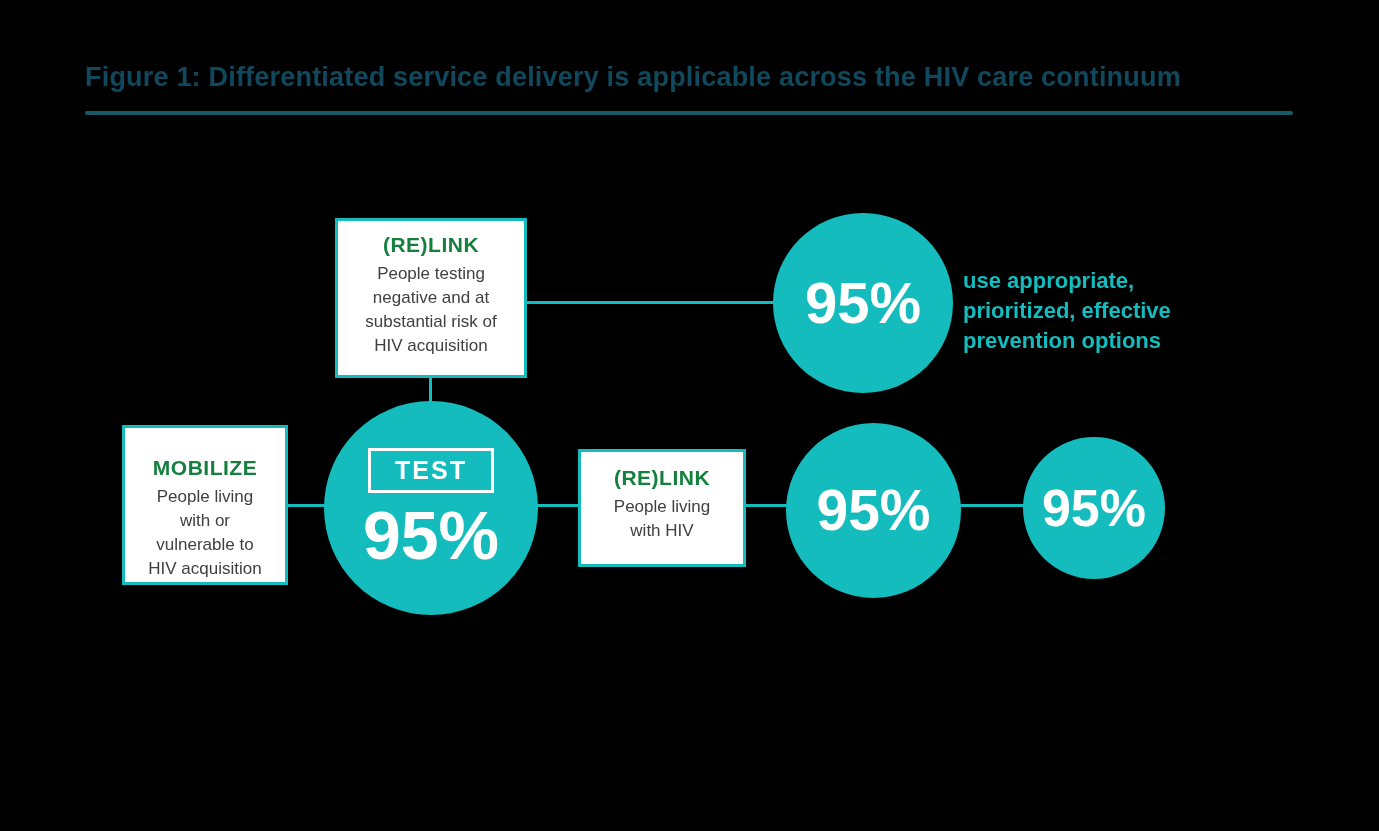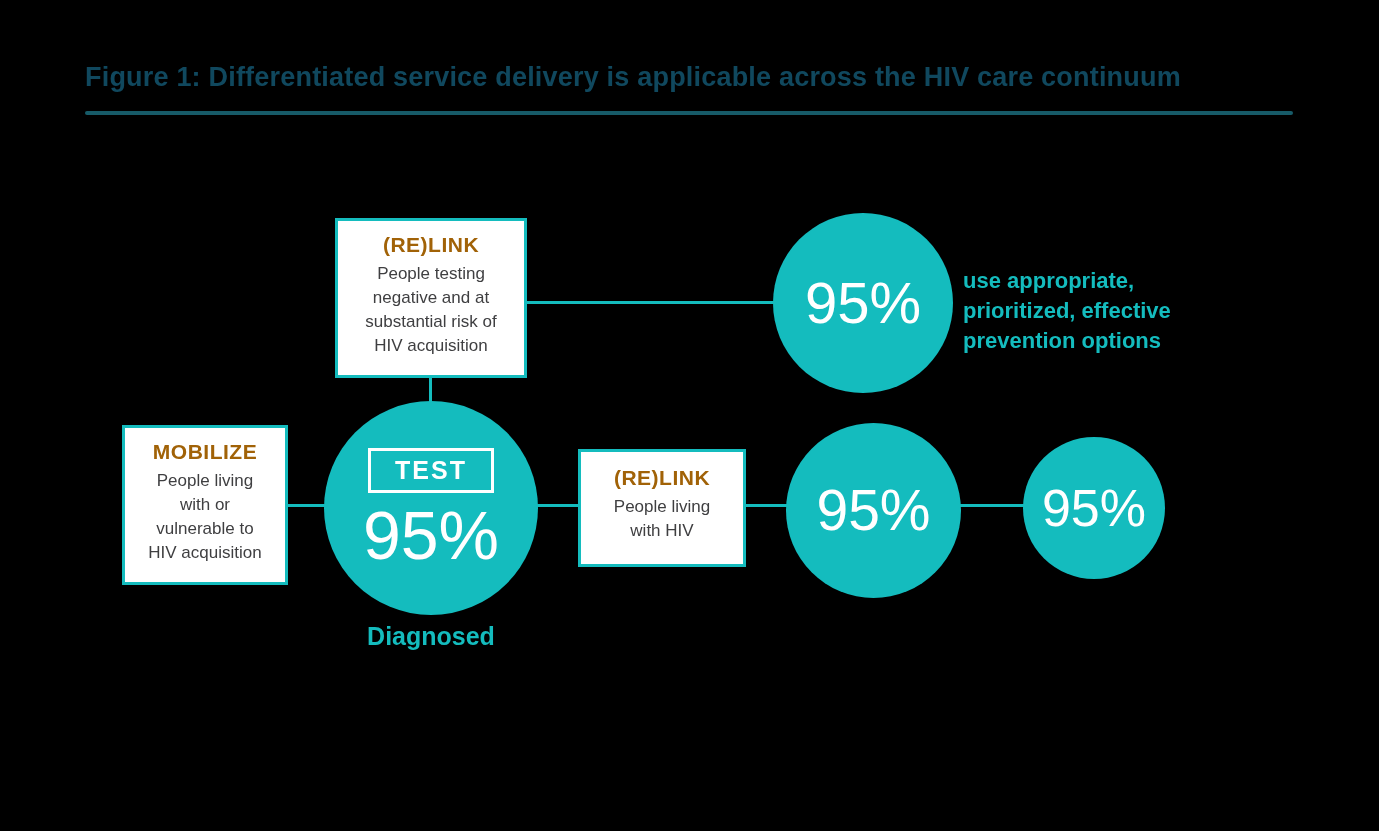--- a/index.html
+++ b/index.html
@@ -19,33 +19,33 @@
     position:absolute;left:85px;top:111px;width:1208px;height:4px;
     background:#175B68;border-radius:2px;
   }
   .box{
     position:absolute;box-sizing:border-box;
     background:#ffffff;border:3px solid #14BCBE;
     text-align:center;
     display:flex;flex-direction:column;align-items:center;justify-content:flex-start;
   }
   .box-heading{
-    font-size:21px;font-weight:bold;color:#a16207;letter-spacing:0.5px;
+    font-size:21px;font-weight:bold;color:#15803d;letter-spacing:0.5px;
     margin:0 0 5px 0;
   }
   .box-body{
     font-size:17px;color:#3F3F41;line-height:24px;
     white-space:pre-line;
   }
   .circle{
     position:absolute;border-radius:50%;background:#14BCBE;
     display:flex;flex-direction:column;align-items:center;justify-content:center;
     color:#ffffff;
   }
-  .pct{font-weight:normal;line-height:1;}
+  .pct{font-weight:bold;line-height:1;}
   .test-badge{
     border:3px solid #ffffff;padding:5px 24px;margin-bottom:8px;
     font-size:25px;font-weight:bold;letter-spacing:2px;color:#ffffff;
   }
   .connector{position:absolute;background:#14BCBE;}
   .teal-label{
     position:absolute;color:#14BCBE;font-weight:bold;text-align:center;
     white-space:pre-line;
   }
   .caption{
@@ -69,21 +69,21 @@
   <div class="connector" style="left:959px;top:504px;width:66px;height:3px;"></div>
 
   <div class="box" style="left:335px;top:218px;width:192px;height:160px;padding-top:12px;">
     <div class="box-heading">(RE)LINK</div>
     <div class="box-body">People testing
 negative and at
 substantial risk of
 HIV acquisition</div>
   </div>
 
-  <div class="box" style="left:122px;top:425px;width:166px;height:160px;padding-top:12px;">
+  <div class="box" style="left:122px;top:425px;width:166px;height:160px;padding-top:28px;">
     <div class="box-heading">MOBILIZE</div>
     <div class="box-body">People living
 with or
 vulnerable to
 HIV acquisition</div>
   </div>
 
   <div class="box" style="left:578px;top:449px;width:168px;height:118px;padding-top:14px;">
     <div class="box-heading">(RE)LINK</div>
     <div class="box-body">People living
@@ -94,21 +94,20 @@
     <div class="pct" style="font-size:58px;">95%</div>
   </div>
   <div class="caption" style="left:963px;top:266px;width:270px;">use appropriate,
 prioritized, effective
 prevention options</div>
 
   <div class="circle" style="left:324px;top:401px;width:214px;height:214px;">
     <div class="test-badge">TEST</div>
     <div class="pct" style="font-size:68px;">95%</div>
   </div>
-  <div class="teal-label" style="left:324px;top:622px;width:214px;font-size:25px;">Diagnosed</div>
 
   <div class="circle" style="left:786px;top:423px;width:175px;height:175px;">
     <div class="pct" style="font-size:57px;">95%</div>
   </div>
 
   <div class="circle" style="left:1023px;top:437px;width:142px;height:142px;">
     <div class="pct" style="font-size:52px;">95%</div>
   </div>
 
 </div>

